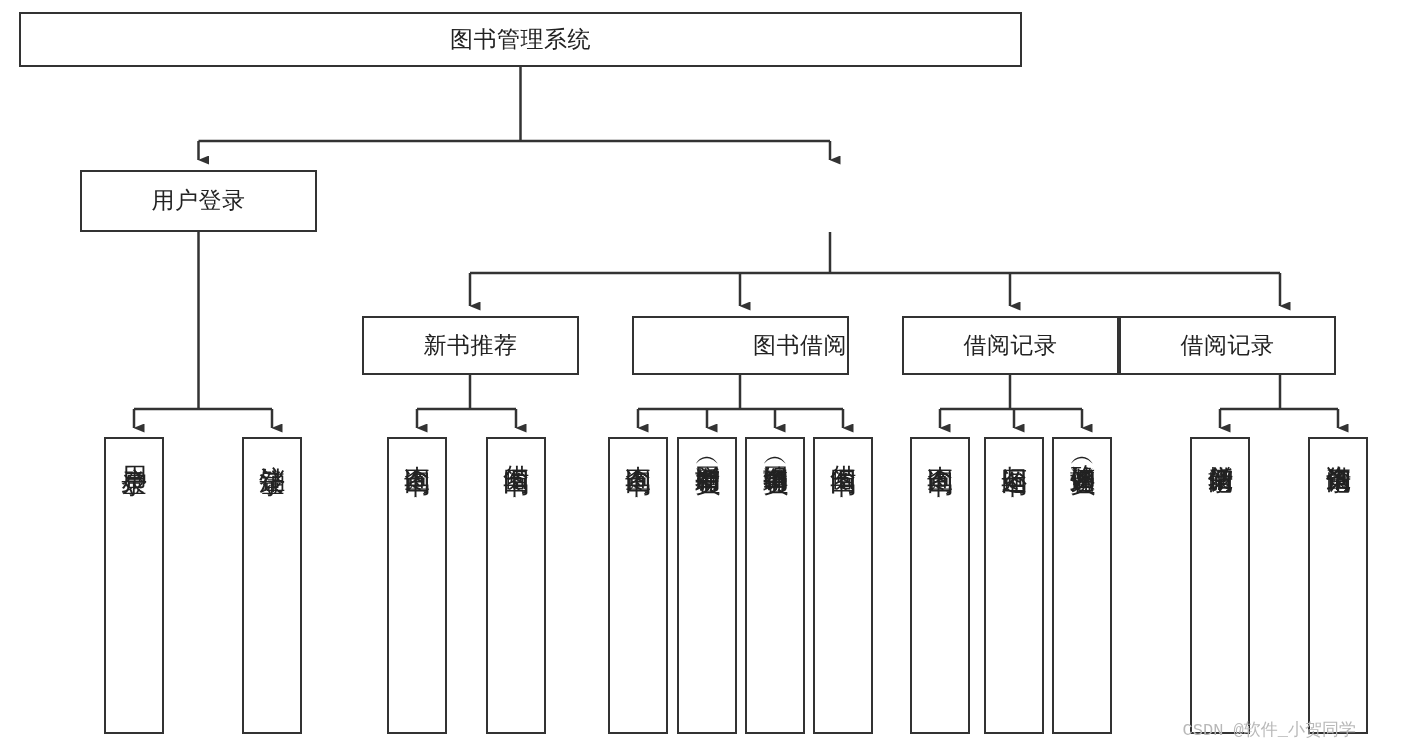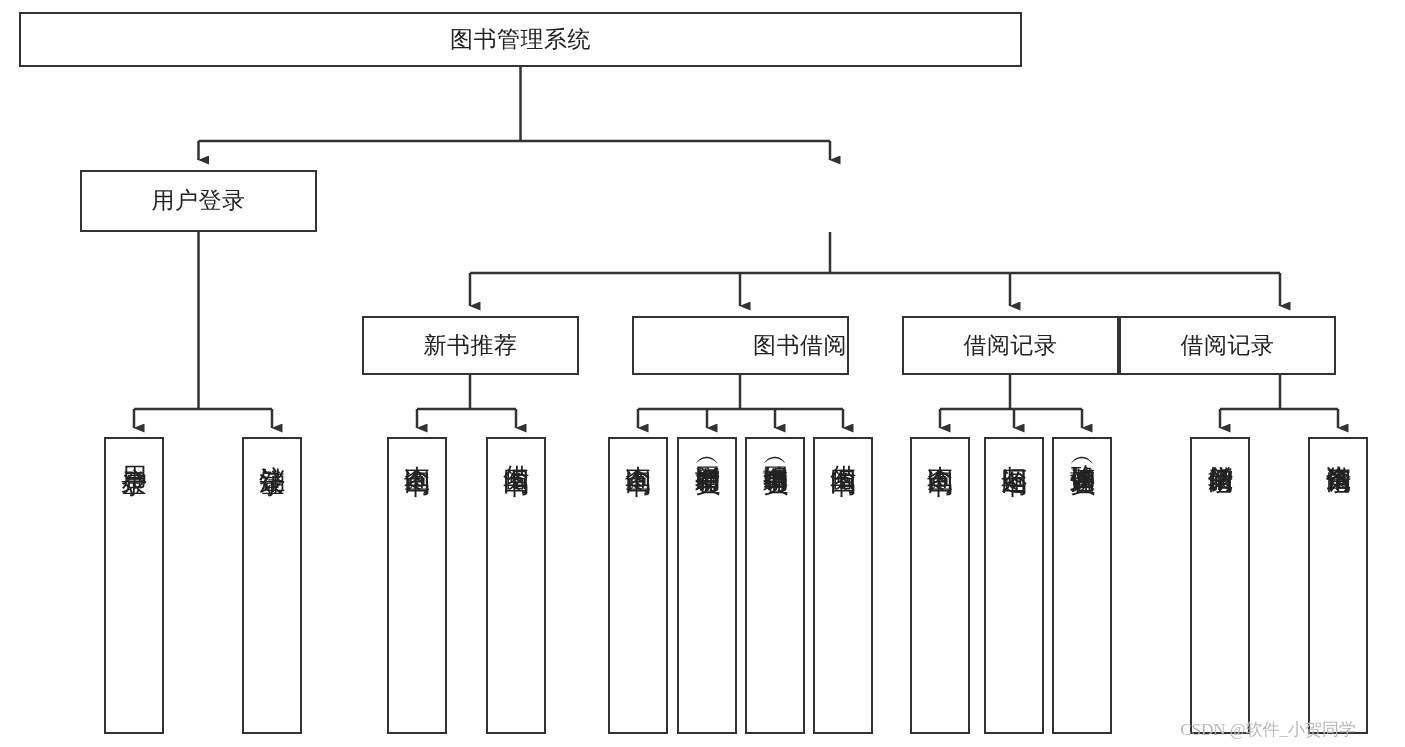--- a/index.html
+++ b/index.html
@@ -66,21 +66,21 @@
     font-size: 25px;
     letter-spacing: 1px;
   }
   .watermark {
     position: absolute;
     right: 10px;
     bottom: 6px;
     font-size: 17px;
     color: #b8b8b8;
     white-space: nowrap;
-    font-family: Liberation Serif, serif;
+    font-family: Liberation Mono, monospace;
   }
 </style>
 </head>
 <body>
 
 <div id="diagram-root">
 
   <svg class="connectors" viewBox="0 0 1405 747">
     <defs>
       <marker id="arrowhead" markerWidth="9" markerHeight="11" refX="4.5" refY="10.5" orient="auto" markerUnits="userSpaceOnUse">

